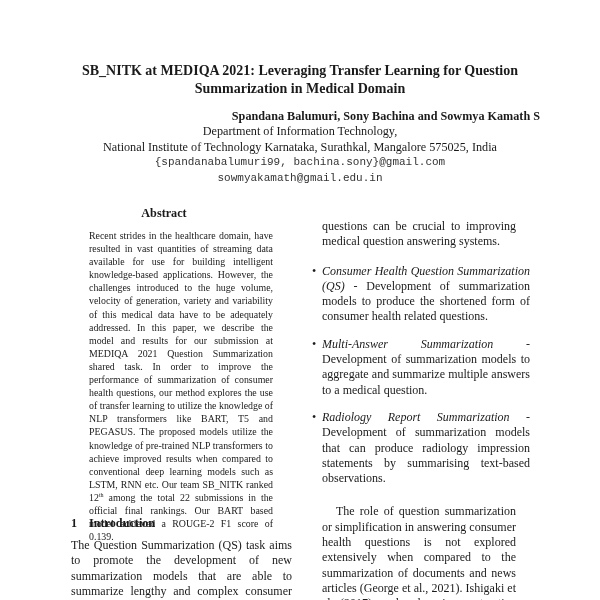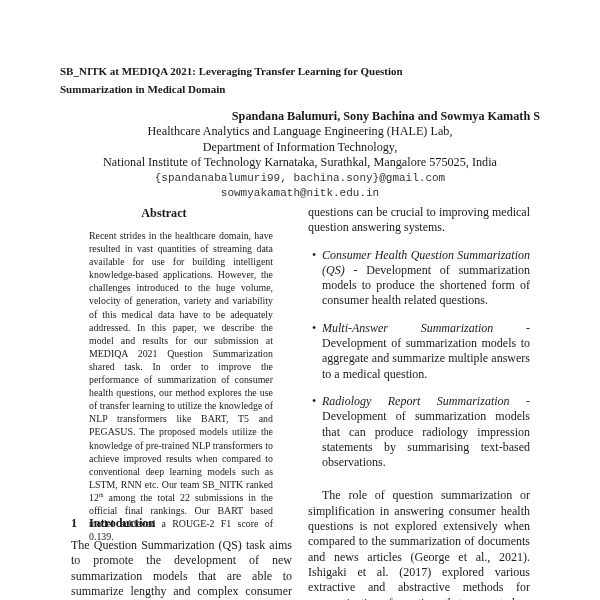--- a/index.html
+++ b/index.html
@@ -3,21 +3,21 @@
 <meta charset="utf-8">
 <style>
   html, body { margin: 0; padding: 0; background: #ffffff; }
   body {
     width: 600px; height: 600px; overflow: hidden; position: relative;
     font-family: "Liberation Serif", "DejaVu Serif", serif;
     color: #1a1a1a;
   }
   .title {
     position: absolute; left: 60px; width: 480px; top: 62px;
-    text-align: left; font-weight: bold; font-size: 11px; line-height: 18px;
+    text-align: center; font-weight: bold; font-size: 14px; line-height: 18px;
   }
   .authors {
     position: absolute; left: 60px; width: 480px; top: 108px;
     text-align: right; font-weight: bold; font-size: 12.2px; line-height: 16px;
   }
   .affil {
     position: absolute; left: 40px; width: 520px; top: 124px;
     text-align: center; font-size: 12.2px; line-height: 15.5px;
   }
   .affil .mono {
@@ -38,45 +38,44 @@
   }
   .section-h .num { display: inline-block; width: 18px; }
   .intro {
     position: absolute; left: 71px; width: 221px; top: 538px;
     font-size: 12px; line-height: 15.3px; text-align: justify;
   }
   .rcol {
     position: absolute; left: 308px; width: 222px; top: 205px;
     font-size: 12px; line-height: 15.3px; text-align: justify;
   }
-  .rcol p { margin: 0; }
+  .rcol p { margin: 14px; }
   .rcol p.indent { text-indent: 14px; margin-top: 4px; }
   .rcol ul { list-style: none; margin: 12px 0 0 0; padding: 0 0 0 14px; }
   .rcol li { position: relative; margin-bottom: 12px; }
   .rcol li .bullet { position: absolute; left: -10px; top: 0; }
   .rcol li i { font-style: italic; }
   .rcol p.last { text-indent: 14px; margin-top: 18px; }
   sup { font-size: 6px; line-height: 0; }
 </style>
 </head>
 <body>
 
 <div class="title">
   <div>SB_NITK at MEDIQA 2021: Leveraging Transfer Learning for Question</div>
   <div>Summarization in Medical Domain</div>
 </div>
 
 <div class="authors">Spandana Balumuri, Sony Bachina and Sowmya Kamath S</div>
 
 <div class="affil">
-  <div>Healthcare Analytics and Language Engineering (HALE) Lab,</div>
   <div>Department of Information Technology,</div>
   <div>National Institute of Technology Karnataka, Surathkal, Mangalore 575025, India</div>
   <div class="mono">{spandanabalumuri99, bachina.sony}@gmail.com</div>
-  <div class="mono">sowmyakamath@nitk.edu.in</div>
+  <div class="mono">sowmyakamath@gmail.edu.in</div>
 </div>
 
 <div class="abstract-title">Abstract</div>
 <div class="abstract"><span>Recent strides in the healthcare domain, have resulted in vast quantities of streaming data available for use for building intelligent knowledge-based applications. However, the challenges introduced to the huge volume, velocity of generation, variety and variability of this medical data have to be adequately addressed. In this paper, we describe the model and results for our submission at MEDIQA 2021 Question Summarization shared task. In order to improve the performance of summarization of consumer health questions, our method explores the use of transfer learning to utilize the knowledge of NLP transformers like BART, T5 and PEGASUS. The proposed models utilize the knowledge of pre-trained NLP transformers to achieve improved results when compared to conventional deep learning models such as LSTM, RNN etc. Our team SB_NITK ranked 12</span><sup>th</sup><span> among the total 22 submissions in the official final rankings. Our BART based model achieved a ROUGE-2 F1 score of 0.139.</span></div>
 
 <div class="section-h">
   <span class="num">1</span><span>Introduction</span>
 </div>
 <div class="intro">The Question Summarization (QS) task aims to promote the development of new summarization models that are able to summarize lengthy and complex consumer health questions. The consumer health questions can have a variety of subjects like</div>
 

